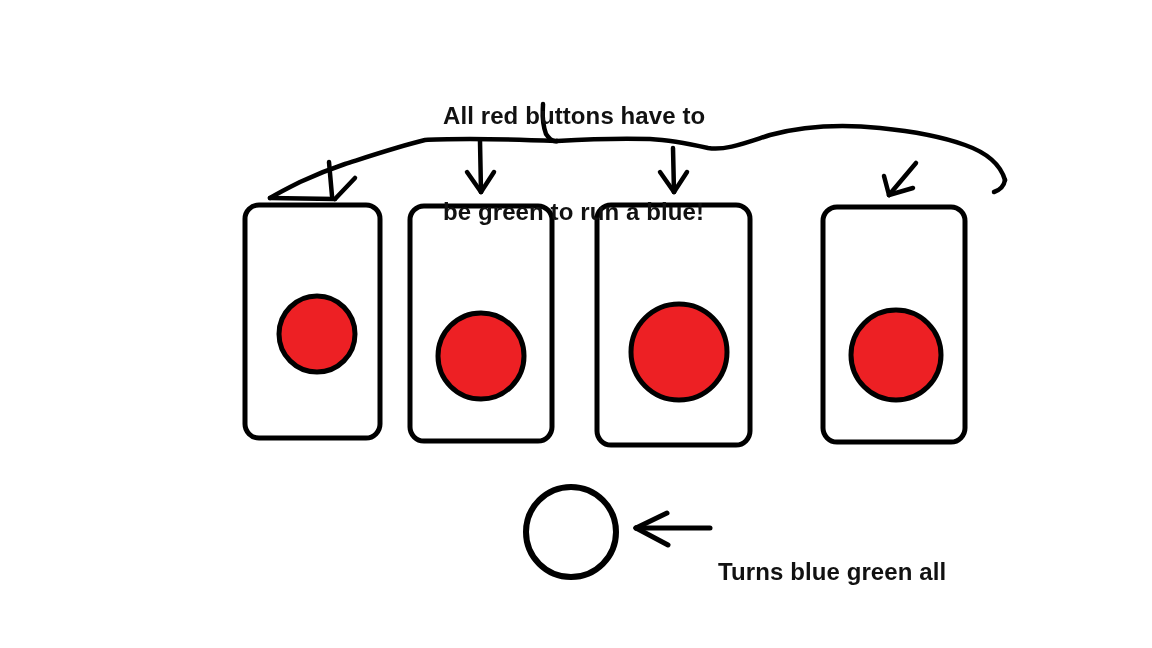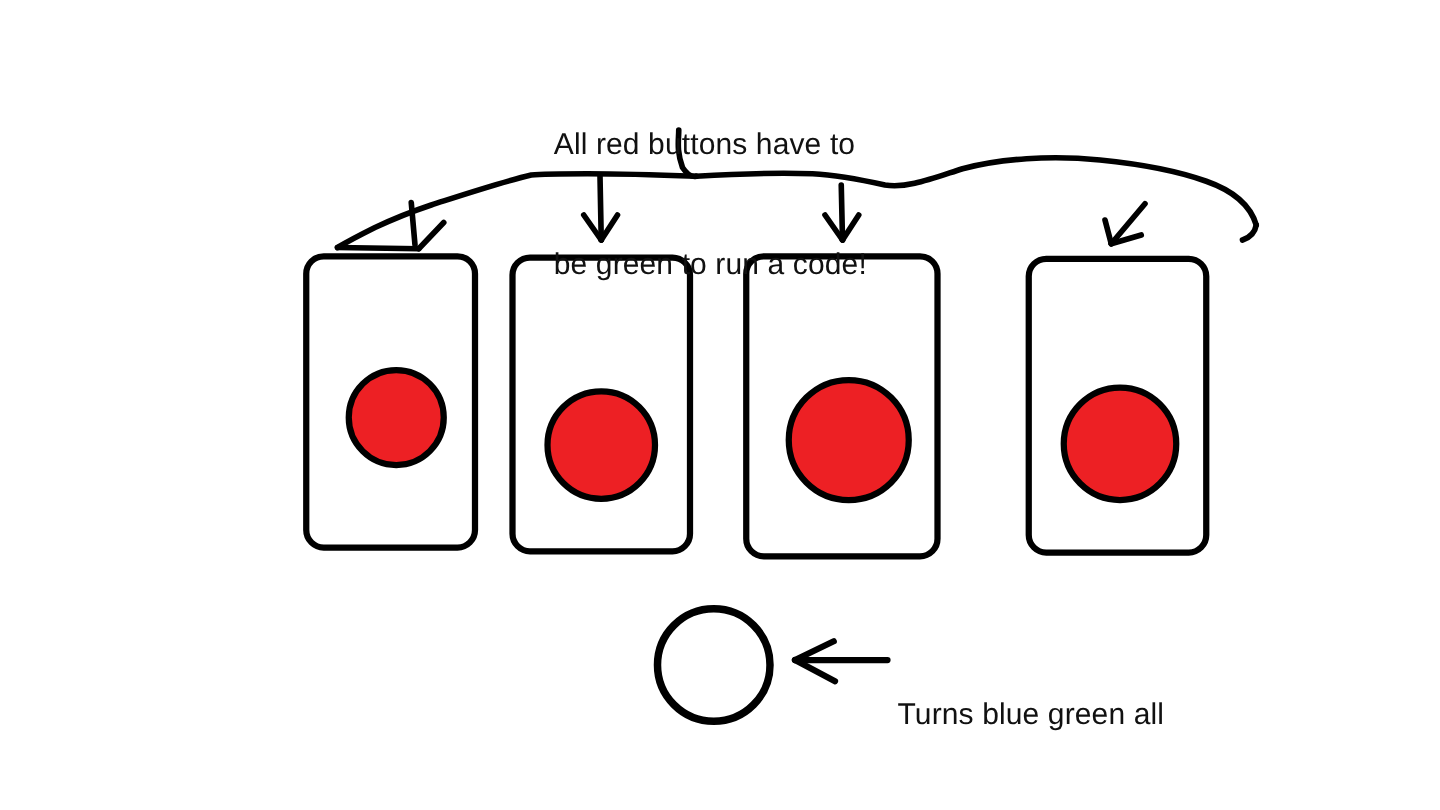--- a/index.html
+++ b/index.html
@@ -11,20 +11,21 @@
     width: 1152px;
     height: 648px;
     overflow: hidden;
     font-family: "Liberation Sans", sans-serif;
   }
   #canvas {
     position: relative;
     width: 1152px;
     height: 596px;
     background: #ffffff;
+    font-weight: bold;
   }
   #canvas svg {
     position: absolute;
     top: 0;
     left: 0;
     width: 1152px;
     height: 648px;
   }
   .note-text {
     position: absolute;
@@ -111,21 +112,21 @@
 
     <g fill="none" stroke="#000000" stroke-width="5" stroke-linecap="round" stroke-linejoin="round">
       <path d="M 710 528 L 636 528"></path>
       <path d="M 636 528 L 667 513"></path>
       <path d="M 636 528 L 668 545"></path>
     </g>
   </svg>
 
   <div class="note-text" id="note-top" style="color: rgb(17, 17, 17);">
     <span class="note-line">All red buttons have to</span>
-    <span class="note-line">be green to run a code!</span>
+    <span class="note-line">be green to run a blue!</span>
   </div>
 
   <div class="note-text" id="note-bottom" style="color: rgb(17, 17, 17);">
     <span class="note-line">Turns blue green all</span>
     
   </div>
 
 </div>
 
 </body></html>

